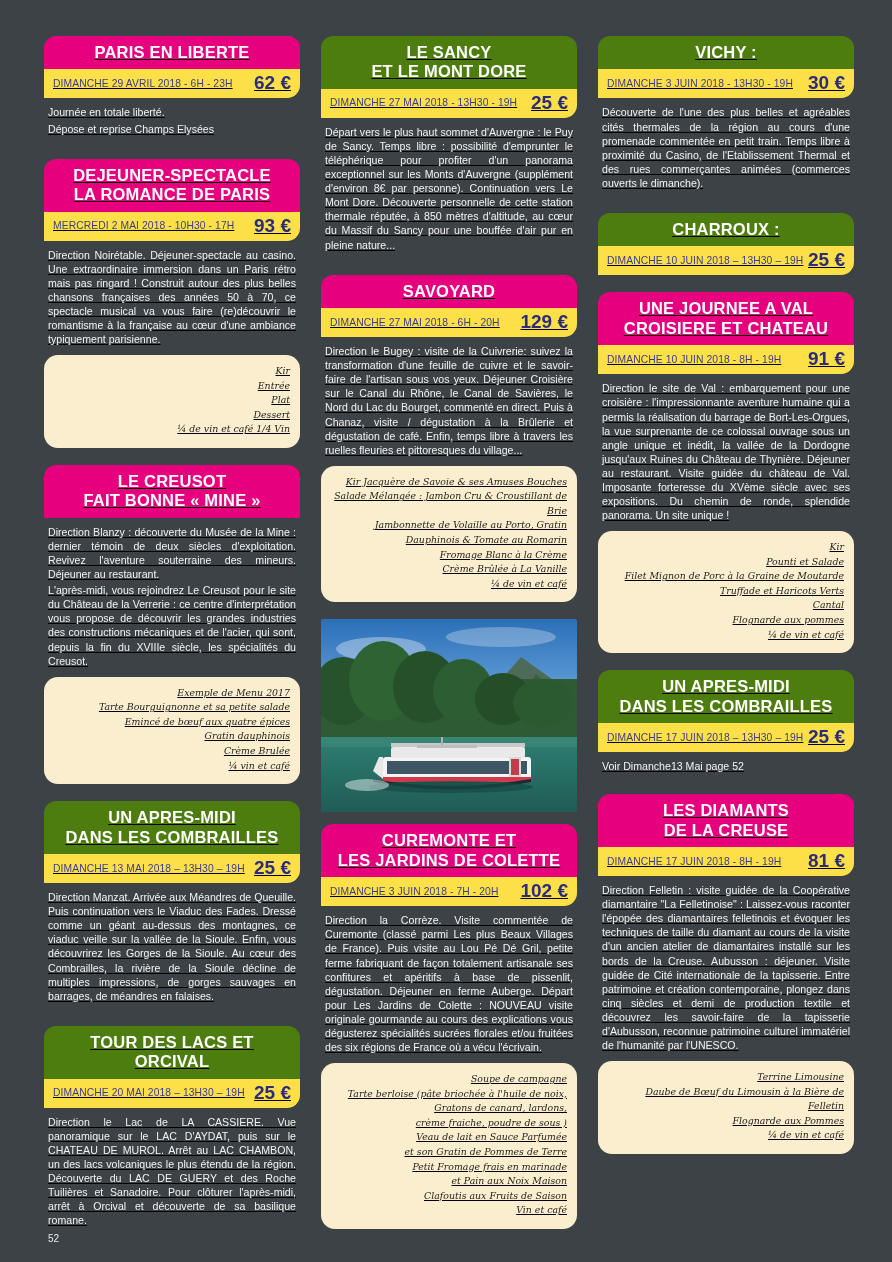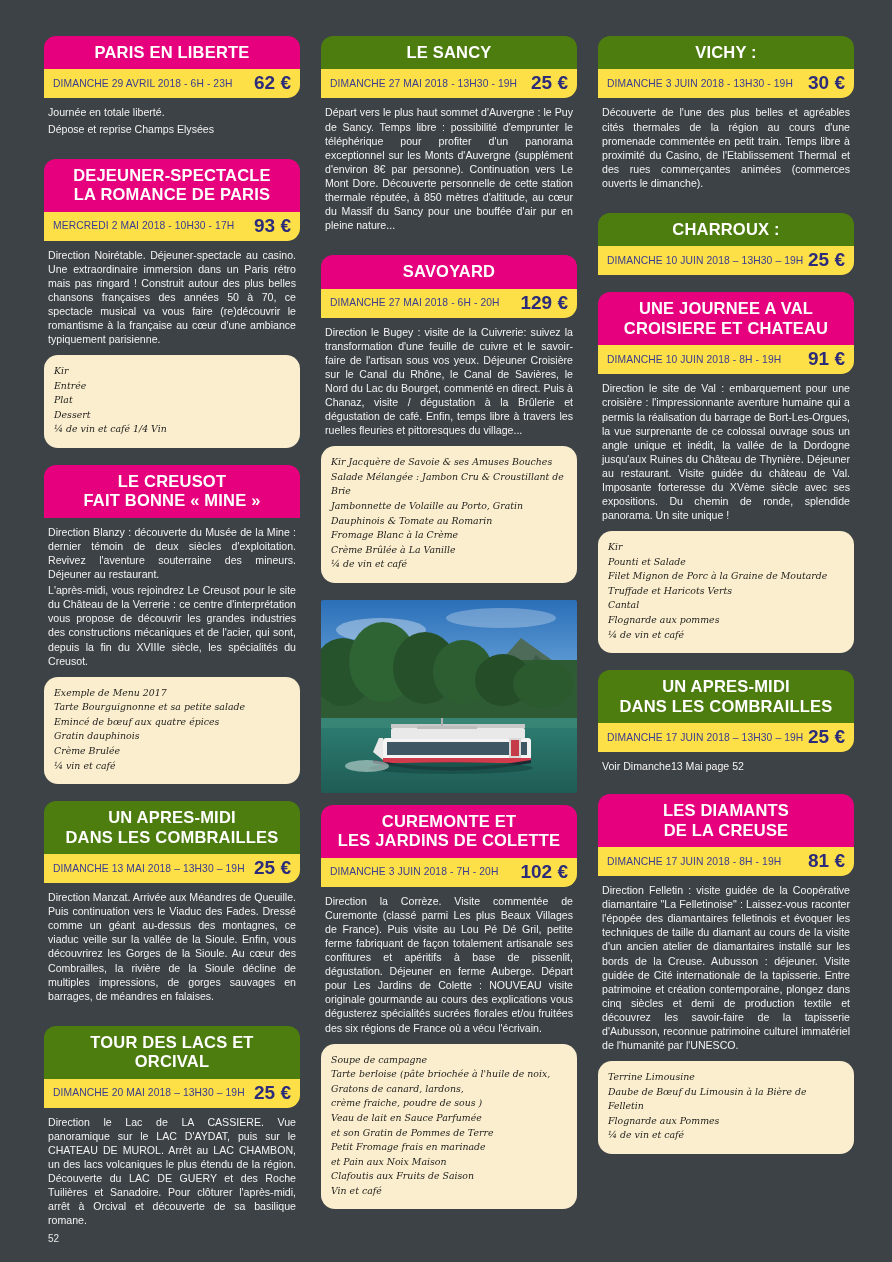--- a/index.html
+++ b/index.html
@@ -16,21 +16,21 @@
     padding: 36px 38px 0 44px;
   }
   .columns {
     display: flex;
     gap: 21px;
     align-items: flex-start;
   }
   .col { width: 256px; flex: 0 0 256px; }
 
   
-  .card { margin-bottom: 17px; }
+  .card { margin-bottom: 17px; text-decoration: underline; }
 
   .card-title {
     color: #ffffff;
     font-weight: bold;
     font-size: 16.5px;
     line-height: 1.18;
     text-align: center;
     letter-spacing: 0.2px;
     padding: 7px 8px 7px 8px;
     border-radius: 12px 12px 0 0;
@@ -69,21 +69,21 @@
     padding: 7px 4px 6px 4px;
   }
   .desc p { margin-bottom: 2px; }
   .desc p:last-child { margin-bottom: 0; }
 
   .menu {
     background: #fbeece;
     border-radius: 14px;
     padding: 9px 10px 11px 10px;
     margin-top: 3px;
-    text-align: left;
+    text-align: right;
   }
   .menu div {
     color: #1d1d1b;
     font-family: "DejaVu Serif", serif;
     font-style: italic;
     font-size: 9.4px;
     line-height: 1.55;
   }
 
   .note {
@@ -188,20 +188,21 @@
           </div>
           <div class="desc">
             <p>Direction le Lac de LA CASSIERE. Vue panoramique sur le LAC D'AYDAT, puis sur le CHATEAU DE MUROL. Arrêt au LAC CHAMBON, un des lacs volcaniques le plus étendu de la région. Découverte du LAC DE GUERY et des Roche Tuilières et Sanadoire. Pour clôturer l'après-midi, arrêt à Orcival et découverte de sa basilique romane.</p>
           </div>
         </div>
       </div>
       <div class="col">
         <div class="card">
           <div class="card-title green">
             <div>LE SANCY</div>
+            <div>ET LE MONT DORE</div>
           </div>
           <div class="date-bar">
             <span class="date">DIMANCHE 27 MAI 2018 - 13H30 - 19H</span>
             <span class="price">25 €</span>
           </div>
           <div class="desc">
             <p>Départ vers le plus haut sommet d'Auvergne : le Puy de Sancy. Temps libre : possibilité d'emprunter le téléphérique pour profiter d'un panorama exceptionnel sur les Monts d'Auvergne (supplément d'environ 8€ par personne). Continuation vers Le Mont Dore. Découverte personnelle de cette station thermale réputée, à 850 mètres d'altitude, au cœur du Massif du Sancy pour une bouffée d'air pur en pleine nature...</p>
           </div>
         </div>
         <div class="card">

